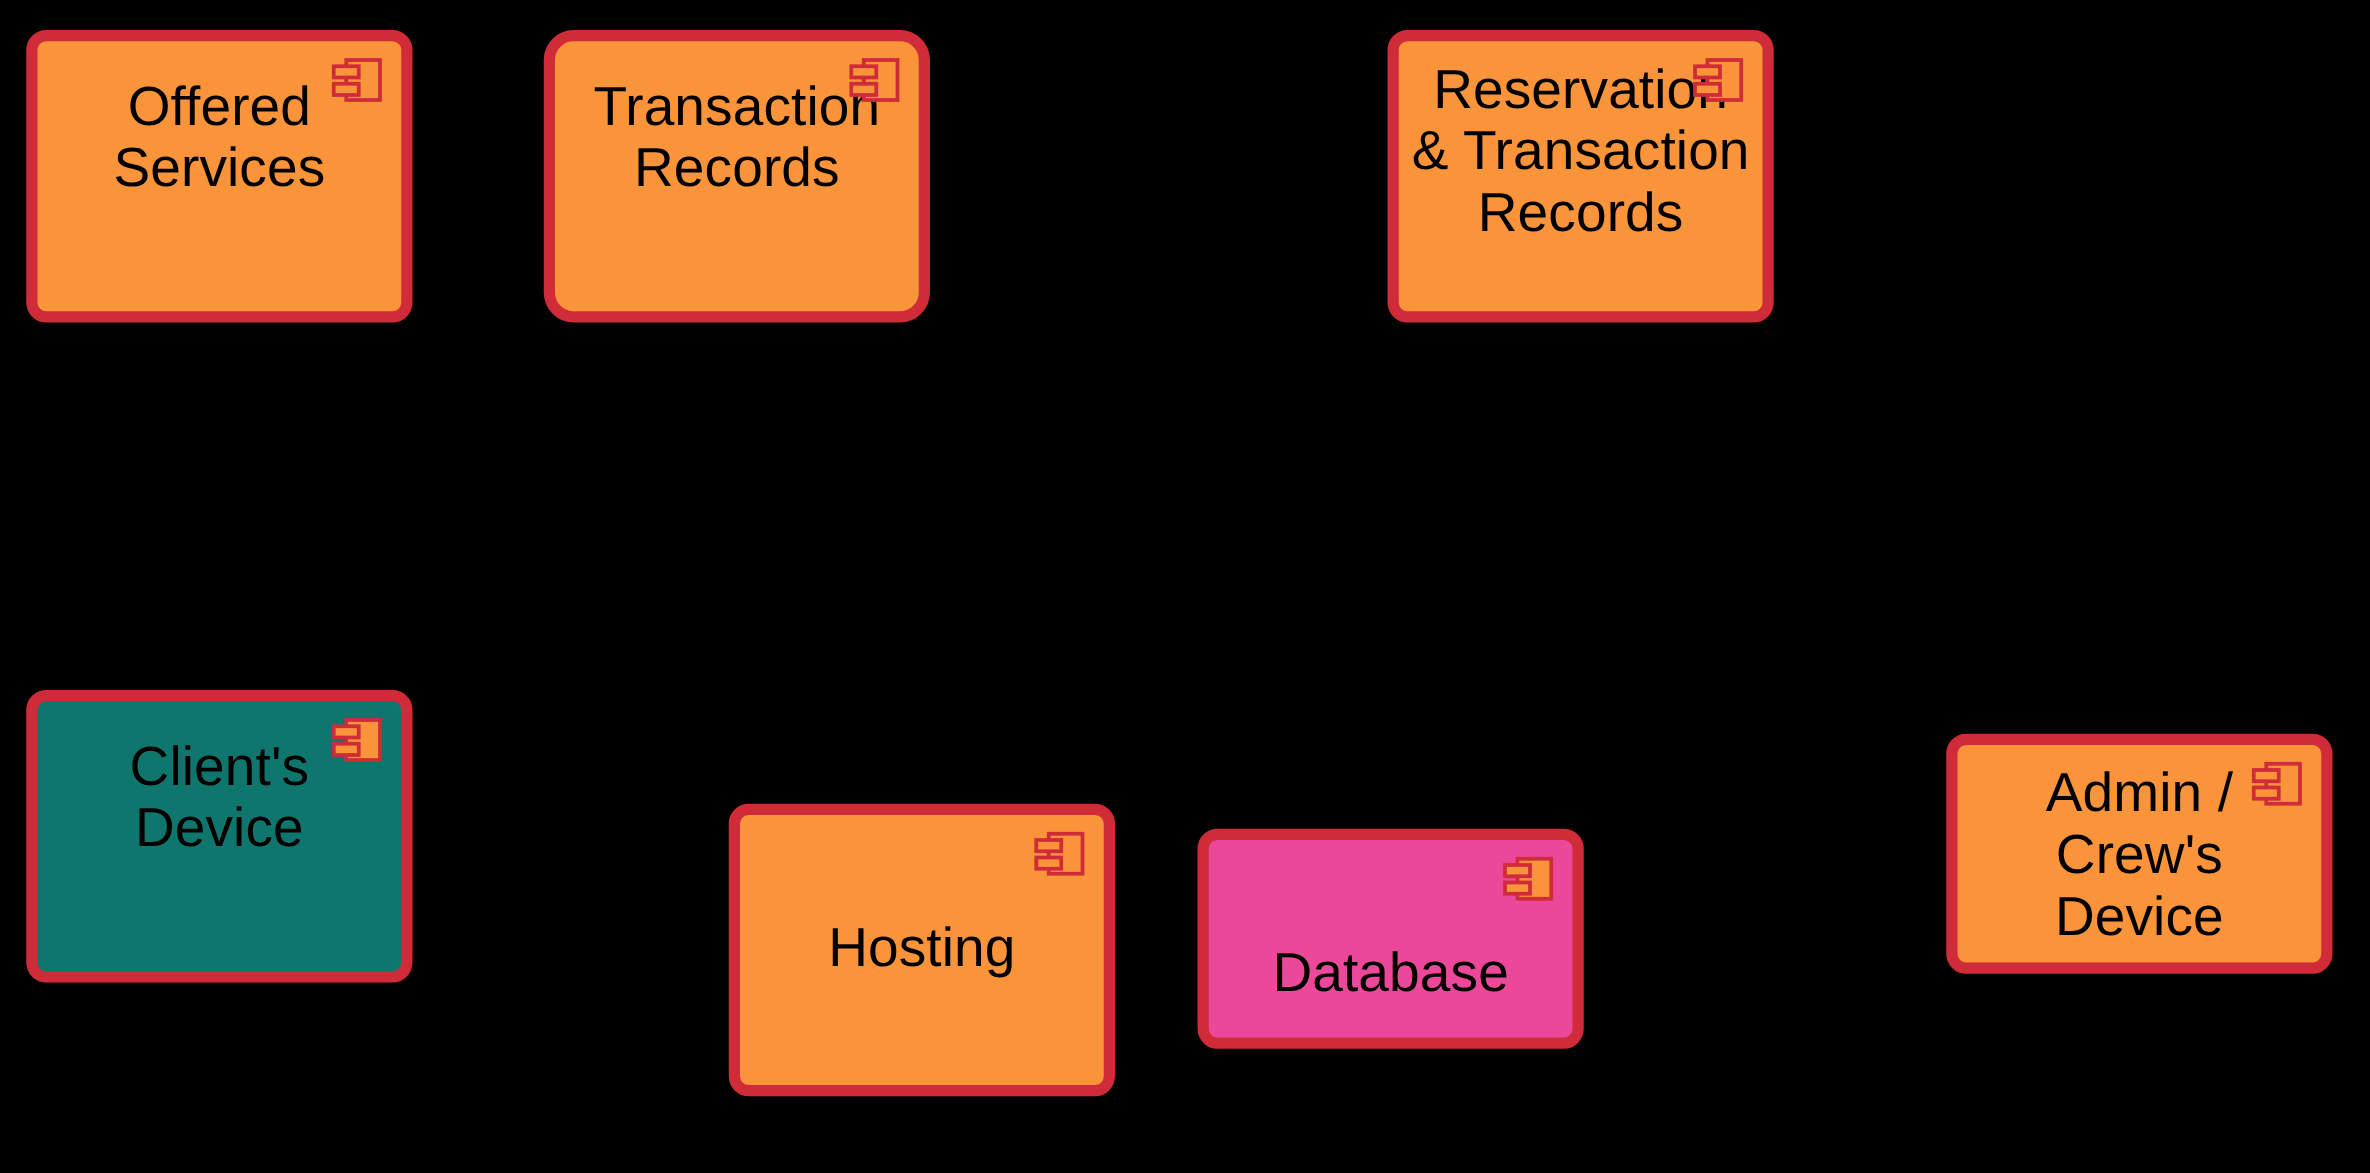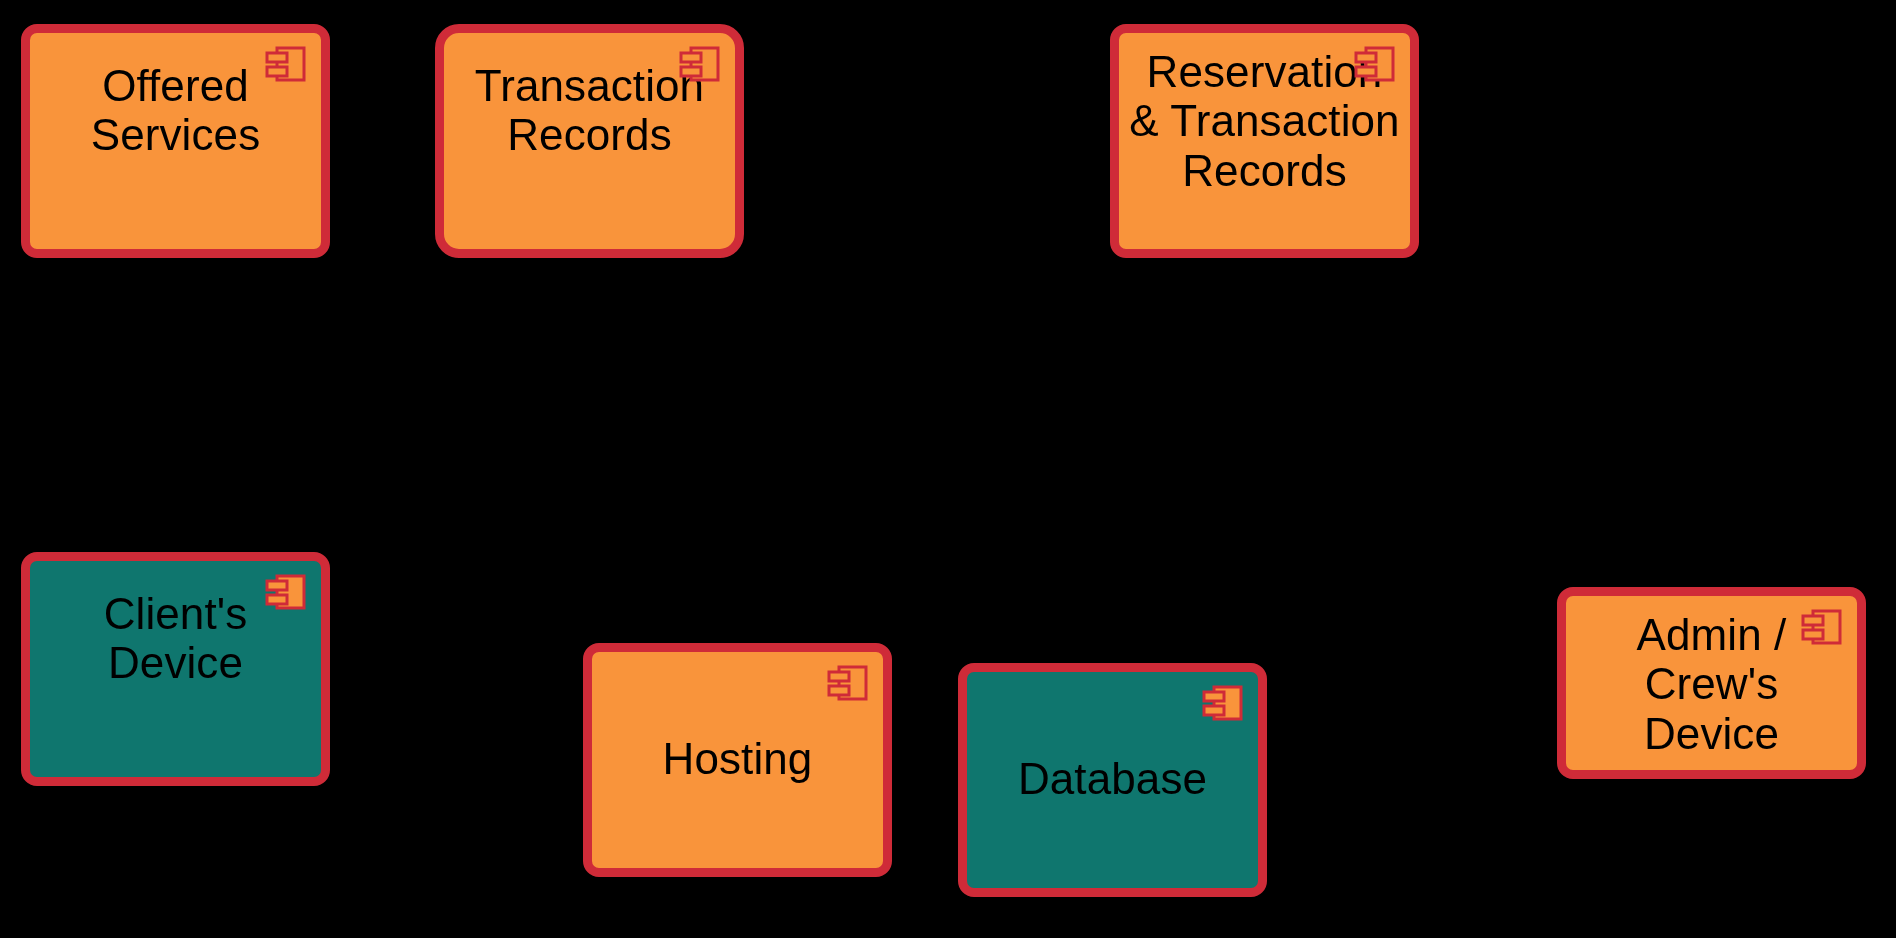--- a/index.html
+++ b/index.html
@@ -109,21 +109,21 @@
 Device</div>
     </div>
     <div class="component" style="left: 583px; top: 643px; width: 309px; height: 234px; background: rgb(249, 148, 59); border-color: rgb(207, 43, 56);">
       <svg viewBox="0 0 42 38" class="component-icon">
         <rect x="12" y="3" width="27" height="32" fill="#f9943b" stroke="#cf2b38" stroke-width="3"></rect>
         <rect x="2" y="8" width="20" height="9" fill="#f9943b" stroke="#cf2b38" stroke-width="3"></rect>
         <rect x="2" y="22" width="20" height="9" fill="#f9943b" stroke="#cf2b38" stroke-width="3"></rect>
       </svg>
       <div class="component-label label-pad-1" style="color: rgb(0, 0, 0);">Hosting</div>
     </div>
-    <div class="component" style="left: 958px; top: 663px; width: 309px; height: 234px; background: #0f766e; border-color: rgb(207, 43, 56);">
+    <div class="component" style="left: 958px; top: 663px; width: 309px; height: 176px; background: #ec4899; border-color: rgb(207, 43, 56);">
       <svg viewBox="0 0 42 38" class="component-icon">
         <rect x="12" y="3" width="27" height="32" fill="#f9943b" stroke="#cf2b38" stroke-width="3"></rect>
         <rect x="2" y="8" width="20" height="9" fill="#f9943b" stroke="#cf2b38" stroke-width="3"></rect>
         <rect x="2" y="22" width="20" height="9" fill="#f9943b" stroke="#cf2b38" stroke-width="3"></rect>
       </svg>
       <div class="component-label label-pad-1" style="color: rgb(0, 0, 0);">Database</div>
     </div>
   </div>
 
 </body></html>

